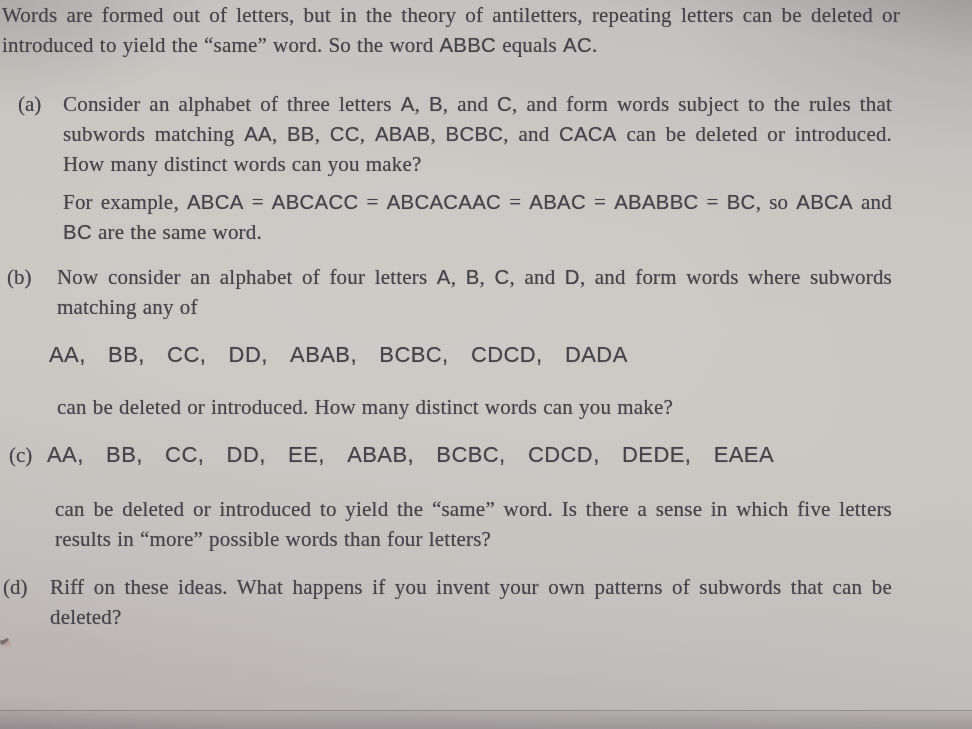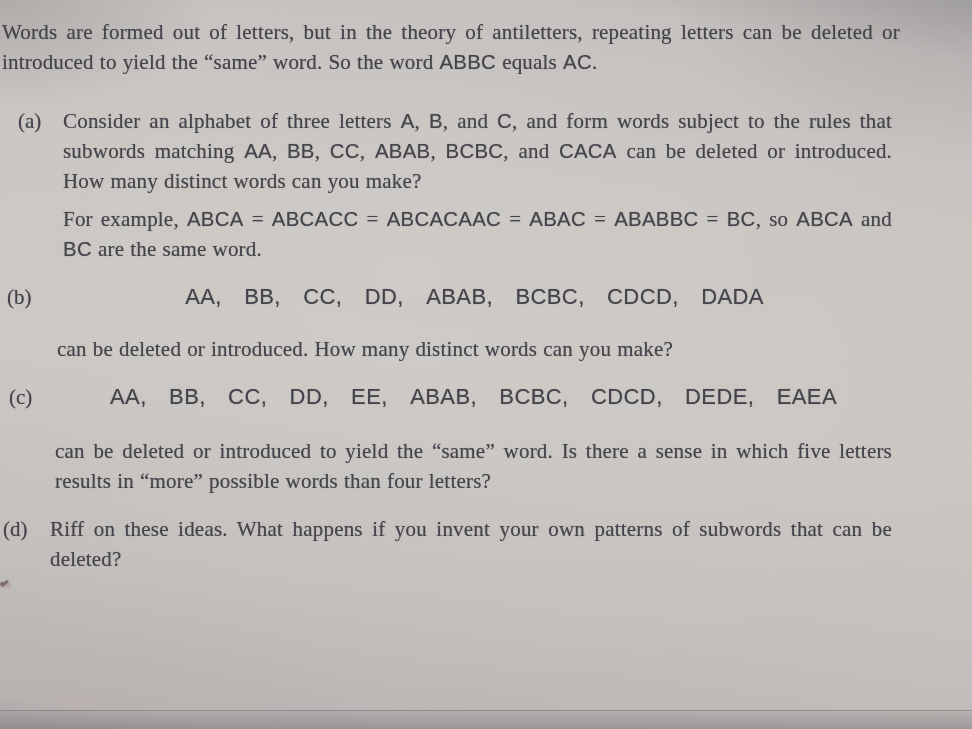--- a/index.html
+++ b/index.html
@@ -2,21 +2,21 @@
 <html><head>
 <meta charset="utf-8">
 <style>
   html,body { margin:0; padding:0; }
   body { width:972px; height:729px; overflow:hidden; }
 
   .photo {
     position:relative;
     width:972px; height:729px;
     box-sizing:border-box;
-    padding-top:17px;
+    padding-top:0;
     font-family:"Liberation Serif", serif;
     color:#45444b;
     background:
       radial-gradient(300px 160px at 0% 0%, rgba(80,78,80,0.20), rgba(80,78,80,0) 70%),
       radial-gradient(430px 240px at 100% 0%, rgba(90,88,92,0.16), rgba(90,88,92,0) 70%),
       radial-gradient(420px 220px at 8% 99%, rgba(190,158,158,0.12), rgba(190,158,158,0) 70%),
       radial-gradient(1100px 700px at 42% 38%, rgba(255,255,255,0.08), rgba(255,255,255,0) 65%),
       linear-gradient(188deg, #aeabaa 0%, #c2bfbd 7%, #c9c6c2 30%, #cac7c3 55%, #c2bfbc 78%, #b8b4b3 96%, #a9a4a5 100%);
     text-shadow: 0 0 1px rgba(69,68,75,0.55);
   }
@@ -53,21 +53,21 @@
   .item-c .label { left:9px; }
 
   .item-d { margin-top:18px; padding-left:42px; }
   .item-d .label { left:3px; }
 
   .list-line {
     margin:18px 0 22px 0;
     font-family:"Liberation Sans", sans-serif;
     font-size:22px;
     line-height:30px;
-    text-align:center;
+    text-align:left;
     letter-spacing:0.4px;
   }
   .item-c .list-line { margin:18px 0 24px 0; }
 
   .bottom-edge {
     position:absolute; left:0; right:0; bottom:0; height:18px;
     border-top:1px solid rgba(100,95,100,0.18);
     background:linear-gradient(180deg, rgba(140,133,136,0.20), rgba(118,111,116,0.45) 100%);
   }
 
@@ -105,20 +105,21 @@
   <p class="para intro"><span>Words are formed out of letters, but in the theory of antiletters, repeating letters can be deleted or introduced to yield the “same” word. So the word </span><span class="sf">ABBC</span><span> equals </span><span class="sf">AC</span><span>.</span></p>
 
   <div class="item item-a">
     <span class="label">(a)</span>
     <p class="para"><span>Consider an alphabet of three letters </span><span class="sf">A</span><span>, </span><span class="sf">B</span><span>, and </span><span class="sf">C</span><span>, and form words subject to the rules that subwords matching </span><span class="sf">AA</span><span>, </span><span class="sf">BB</span><span>, </span><span class="sf">CC</span><span>, </span><span class="sf">ABAB</span><span>, </span><span class="sf">BCBC</span><span>, and </span><span class="sf">CACA</span><span> can be deleted or introduced. How many distinct words can you make?</span></p>
     <p class="para example"><span>For example, </span><span class="sf">ABCA</span><span> = </span><span class="sf">ABCACC</span><span> = </span><span class="sf">ABCACAAC</span><span> = </span><span class="sf">ABAC</span><span> = </span><span class="sf">ABABBC</span><span> = </span><span class="sf">BC</span><span>, so </span><span class="sf">ABCA</span><span> and </span><span class="sf">BC</span><span> are the same word.</span></p>
   </div>
 
   <div class="item item-b">
     <span class="label">(b)</span>
+    <p class="para"><span>Now consider an alphabet of four letters </span><span class="sf">A</span><span>, </span><span class="sf">B</span><span>, </span><span class="sf">C</span><span>, and </span><span class="sf">D</span><span>, and form words where subwords matching any of</span></p>
     <p class="list-line">AA, BB, CC, DD, ABAB, BCBC, CDCD, DADA</p>
     <p class="para"><span>can be deleted or introduced. How many distinct words can you make?</span></p>
   </div>
 
   <div class="item item-c">
     <span class="label">(c)</span>
     <p class="list-line">AA, BB, CC, DD, EE, ABAB, BCBC, CDCD, DEDE, EAEA</p>
     <p class="para"><span>can be deleted or introduced to yield the “same” word. Is there a sense in which five letters results in “more” possible words than four letters?</span></p>
   </div>
 

